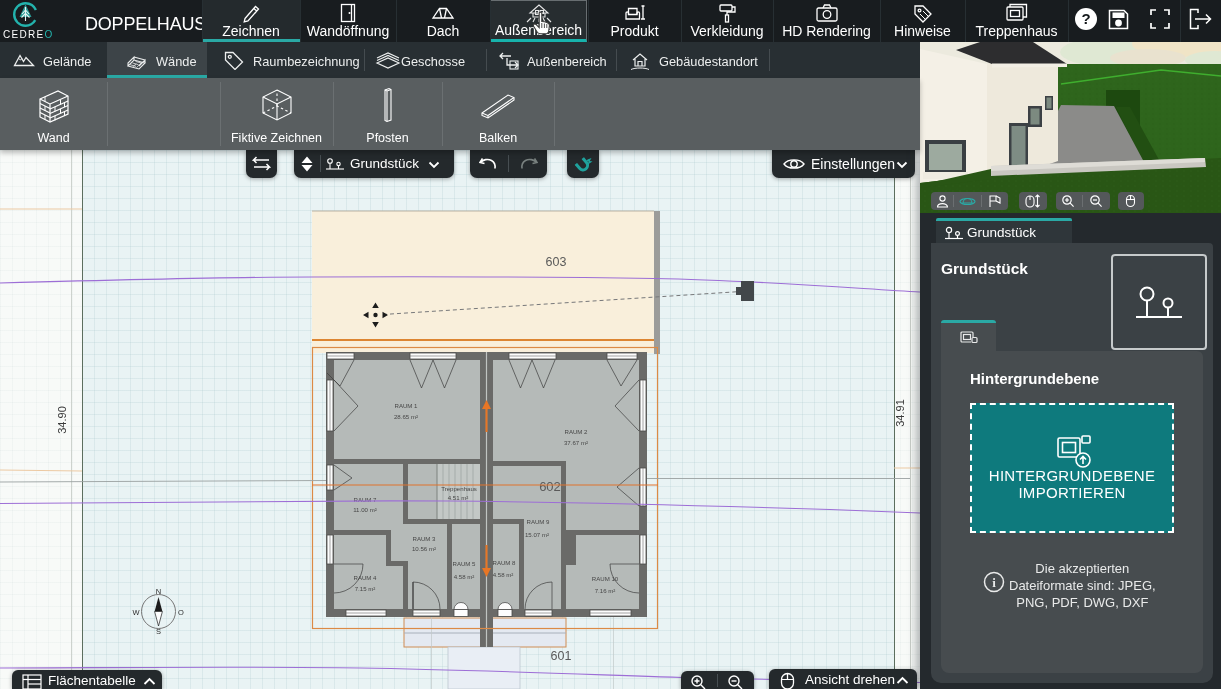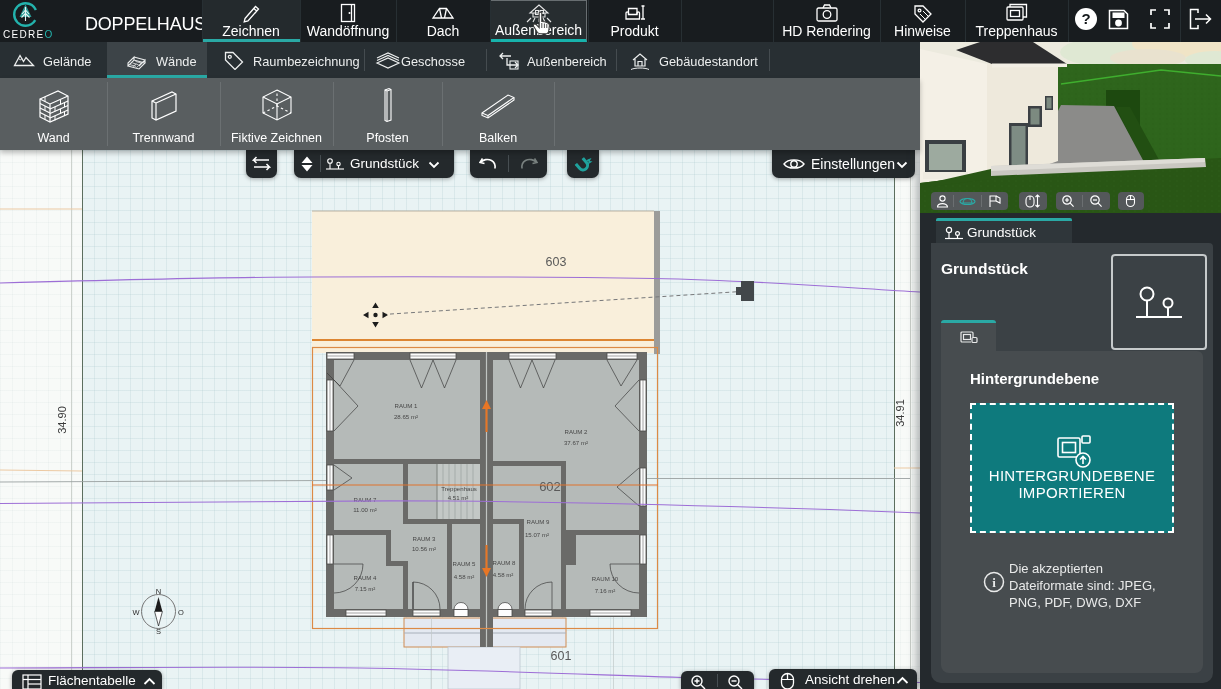--- a/index.html
+++ b/index.html
@@ -50,21 +50,21 @@
 .pvbtn { position:absolute; background:#54585a; border-radius:4px; }
 #ptab { position:absolute; left:16px; top:176px; width:136px; height:25px; background:#2f363a; border-top:3px solid #2aa9a5; border-radius:2px 2px 0 0; color:#fff; font-size:13.5px; }
 #pbody { position:absolute; left:11px; top:201px; width:282px; height:440px; background:#3b4145; border-radius:0 4px 10px 10px; }
 #phead { position:absolute; left:10px; top:17px; color:#fff; font-size:15.5px; font-weight:bold; }
 #pbox { position:absolute; left:180px; top:11px; width:96px; height:96px; border:2px solid #c6cacb; border-radius:4px; }
 #psubtab { position:absolute; left:10px; top:77px; width:55px; height:31px; background:#474c4f; border-top:3px solid #2aa9a5; border-radius:3px 3px 0 0; }
 #psection { position:absolute; left:10px; top:108px; width:262px; height:322px; background:#474c4f; border-radius:0 6px 8px 8px; }
 #pshead { position:absolute; left:29px; top:19px; color:#fff; font-size:15px; font-weight:bold; }
 #pimport { position:absolute; left:29px; top:52px; width:204px; height:130px; background:#0e7a7d; border:2px dashed #fff; color:#fff; text-align:center; }
 #pimport .l1 { margin-top:62px; font-size:15px; letter-spacing:.3px; }
-#pinfo { position:absolute; left:68px; top:209px; color:#e9eaea; font-size:13px; line-height:17px; }
+#pinfo { position:absolute; left:68px; top:209px; color:#e9eaea; font-size:13px; line-height:17px;text-align:center; }
 </style>
 </head>
 <body>
 <div id="app">
 
 <div id="canvas">
   <div id="canvas-inner"></div>
   <svg id="plan" width="920" height="539" viewBox="0 0 920 539" style="position:absolute;left:0;top:0">
 
   <line x1="82.5" y1="0" x2="82.5" y2="539" stroke="#5c6e5e" stroke-width="1"></line>
@@ -301,20 +301,30 @@
   <div class="mi" style="left:588px;width:93px">
     <svg class="ic" width="24" height="20" viewBox="0 0 24 20">
           <g stroke="#fff" stroke-width="1.3" fill="none">
             <path d="M3 16 L3 10 C3 8.5 5.5 8.5 5.5 10 L5.5 11.5 L14 11.5 L14 10 C14 8.5 16.5 8.5 16.5 10 L16.5 16 Z"></path>
             <path d="M5.5 11.5 L5.5 5.5 L14 5.5 L14 11.5"></path>
             <path d="M18.5 3 L21.5 3 L20 3 L20 16 M18 16 L22 16"></path>
           </g>
         </svg>
     <div class="lb">Produkt</div>
   </div>
+  <div class="mi" style="left:681px;width:92px">
+    <svg class="ic" width="22" height="20" viewBox="0 0 22 20">
+          <g stroke="#fff" stroke-width="1.3" fill="none">
+            <rect x="4" y="2" width="12" height="6" rx="1"></rect>
+            <path d="M16 4 L19 4 L19 9 L11 9 L11 12"></path>
+            <rect x="9.5" y="12" width="3" height="7"></rect>
+          </g>
+        </svg>
+    <div class="lb">Verkleidung</div>
+  </div>
   <div class="mi" style="left:773px;width:107px">
     <svg class="ic" width="24" height="20" viewBox="0 0 24 20">
           <g stroke="#fff" stroke-width="1.3" fill="none">
             <rect x="2" y="5" width="20" height="13" rx="1.5"></rect>
             <path d="M8 5 L9.5 2 L14.5 2 L16 5"></path>
             <circle cx="12" cy="11.5" r="3.8"></circle>
           </g>
         </svg>
     <div class="lb">HD Rendering</div>
   </div>
@@ -443,29 +453,20 @@
     <svg class="ic" width="36" height="38" viewBox="0 0 36 38">
           <g stroke="#fff" stroke-width="1.2" fill="none">
       <path d="M4 12 L22 4 L32 9 L32 27 L14 35 L4 30 Z"></path>
             <path d="M4 12 L14 17 L14 35 M14 17 L32 9"></path>
       <path d="M4 16.5 L14 21.5 M4 21 L14 26 M4 25.5 L14 30.5"></path>
       <path d="M14 22 L32 14 M14 26.5 L32 18.5 M14 31 L32 23"></path>
       <path d="M9 9.8 L9 14.5 M9 19.2 L9 23.9 M9 28 L9 32.5 M19 19.8 L19 24.4 M19 28.8 L19 33.4 M24.5 13 L24.5 17.5 M24.5 22 L24.5 26.5 M28.5 15.5 L28.5 20 M28.5 24.3 L28.5 28.8" stroke-width="1"></path>
     </g>
         </svg>
     <div class="lb">Wand</div>
-  </div>
-  <div class="tool" style="left:107px;width:113px">
-    <svg class="ic" width="36" height="38" viewBox="0 0 36 38">
-          <g stroke="#fff" stroke-width="1.2" fill="none">
-            <path d="M6 14 L26 5 L30 7 L30 24 L10 33 L6 31 Z"></path>
-            <path d="M6 14 L10 16 L10 33 M10 16 L30 7"></path>
-          </g>
-        </svg>
-    <div class="lb">Trennwand</div>
   </div>
   <div class="tool" style="left:220px;width:113px">
     <svg class="ic" width="40" height="38" viewBox="0 0 40 38">
           <g stroke="#fff" stroke-width="1.1" fill="none">
             <path d="M20 3 L34 10 L34 26 L20 33 L6 26 L6 10 Z"></path>
             <path d="M6 10 L20 17 L34 10 M20 17 L20 33"></path>
             <path d="M6 26 L20 19 L34 26 M20 19 L20 3" stroke-dasharray="2.5 2.5"></path>
           </g>
         </svg>
     <div class="lb">Fiktive Zeichnen</div>

